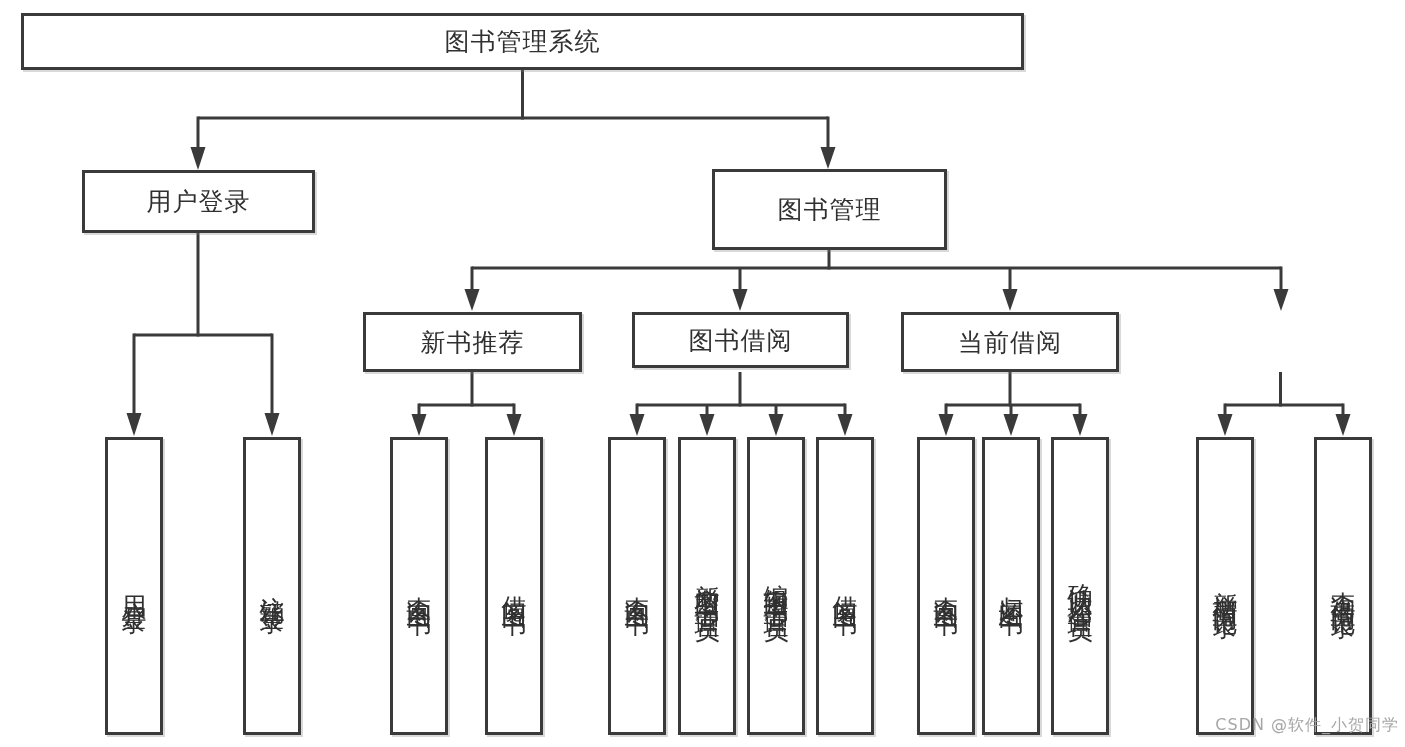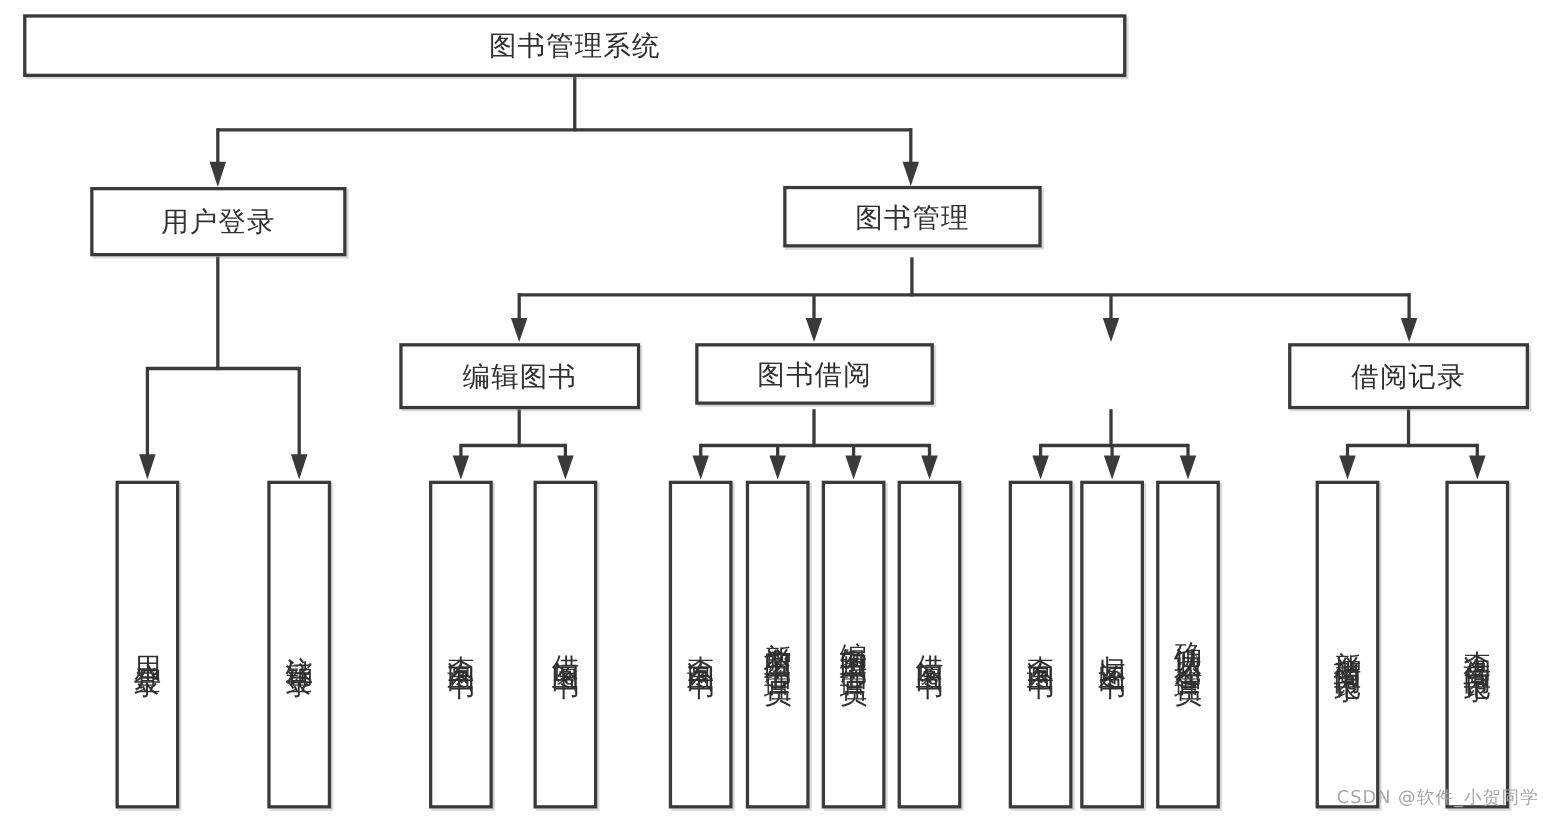--- a/index.html
+++ b/index.html
@@ -117,32 +117,32 @@
     <polygon points="1335.5,414 1350.5,414 1343,436"></polygon>
   </svg>
 
   <div class="box h-box" style="left:21px;top:13px;width:1003px;height:57px">
     <span>图书管理系统</span>
   </div>
 
   <div class="box h-box" style="left:82px;top:170px;width:233px;height:63px">
     <span>用户登录</span>
   </div>
-  <div class="box h-box" style="left:712px;top:169px;width:235px;height:56px">
+  <div class="box h-box" style="left:712px;top:169px;width:235px;height:81px">
     <span>图书管理</span>
   </div>
 
   <div class="box h-box" style="left:363px;top:312px;width:219px;height:60px">
-    <span>编辑图书</span>
+    <span>新书推荐</span>
   </div>
   <div class="box h-box" style="left:632px;top:312px;width:217px;height:56px">
     <span>图书借阅</span>
   </div>
-  <div class="box h-box" style="left:1171px;top:312px;width:219px;height:60px">
-    <span>借阅记录</span>
+  <div class="box h-box" style="left:901px;top:312px;width:218px;height:60px">
+    <span>当前借阅</span>
   </div>
 
   <div class="box leaf" style="left:105px">
     <span class="v-text">用户登录</span>
   </div>
   <div class="box leaf" style="left:243px">
     <span class="v-text">注销登录</span>
   </div>
   <div class="box leaf" style="left:390px">
     <span class="v-text">查询图书</span>

